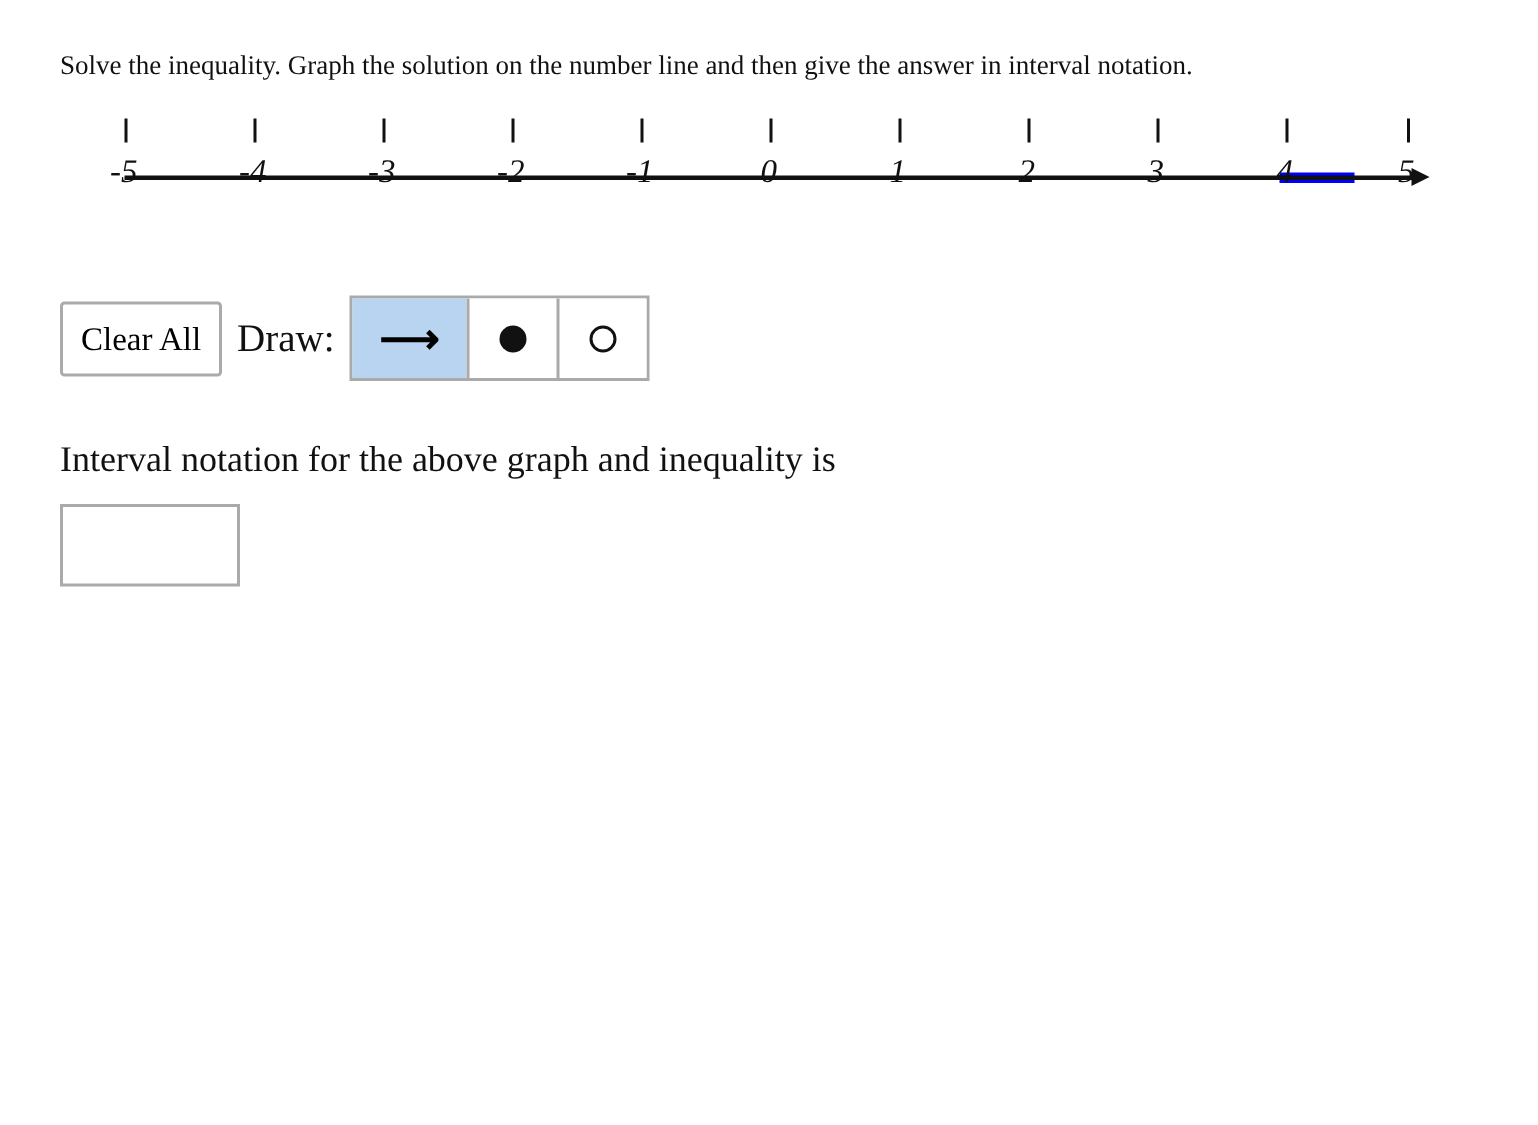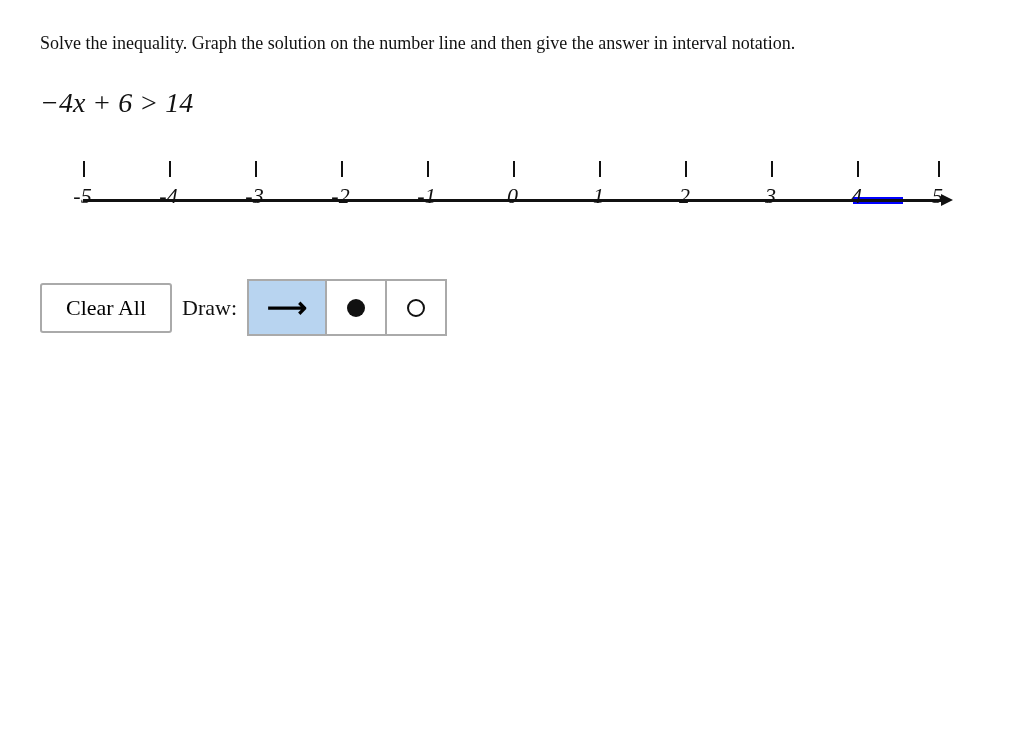--- a/index.html
+++ b/index.html
@@ -79,29 +79,29 @@
     .controls {
       display: flex;
       align-items: center;
       gap: 10px;
       margin: 10px 0 40px 0;
     }
 
     .clear-all-btn {
       font-size: 22px;
       font-family: Georgia, 'Times New Roman', serif;
-      padding: 10px 24px;
+      padding: 10px 12px;
       border: 2px solid #aaa;
       background: #fff;
       cursor: pointer;
       border-radius: 3px;
     }
 
     .draw-label {
-      font-size: 22px;
+      font-size: 26px;
       font-family: Georgia, 'Times New Roman', serif;
     }
 
     .draw-tools {
       display: flex;
       align-items: stretch;
       border: 2px solid #aaa;
     }
 
     .draw-tool {
@@ -164,23 +164,20 @@
     
     
   </style>
 </head>
 <body>
 
 <div>
 
   <div class="problem-text">Solve the inequality. Graph the solution on the number line and then give the answer in interval notation.</div>
 
-  <div class="equation">
-    <span>−4<i>x</i> + 6 &gt; 14</span>
-  </div>
 
   <div class="number-line-container">
 
     <div class="blue-segment" style="left: 790px; width: 50px;"></div>
 
     <div class="number-line"></div>
 
     <div class="tick" style="left: 20px;"></div>
     <div class="tick-label" style="left: 20px;">-5</div>
 
@@ -232,14 +229,18 @@
         <span class="filled-dot"></span>
       </button>
 
       <button class="draw-tool inactive">
         <span class="open-dot"></span>
       </button>
 
     </div>
   </div>
 
+  <div class="interval-section">
+    <span>Interval notation for the above graph and inequality is</span>
+    <input class="interval-input" type="text" placeholder="" style="">
+  </div>
 
 </div>
 
 </body></html>

